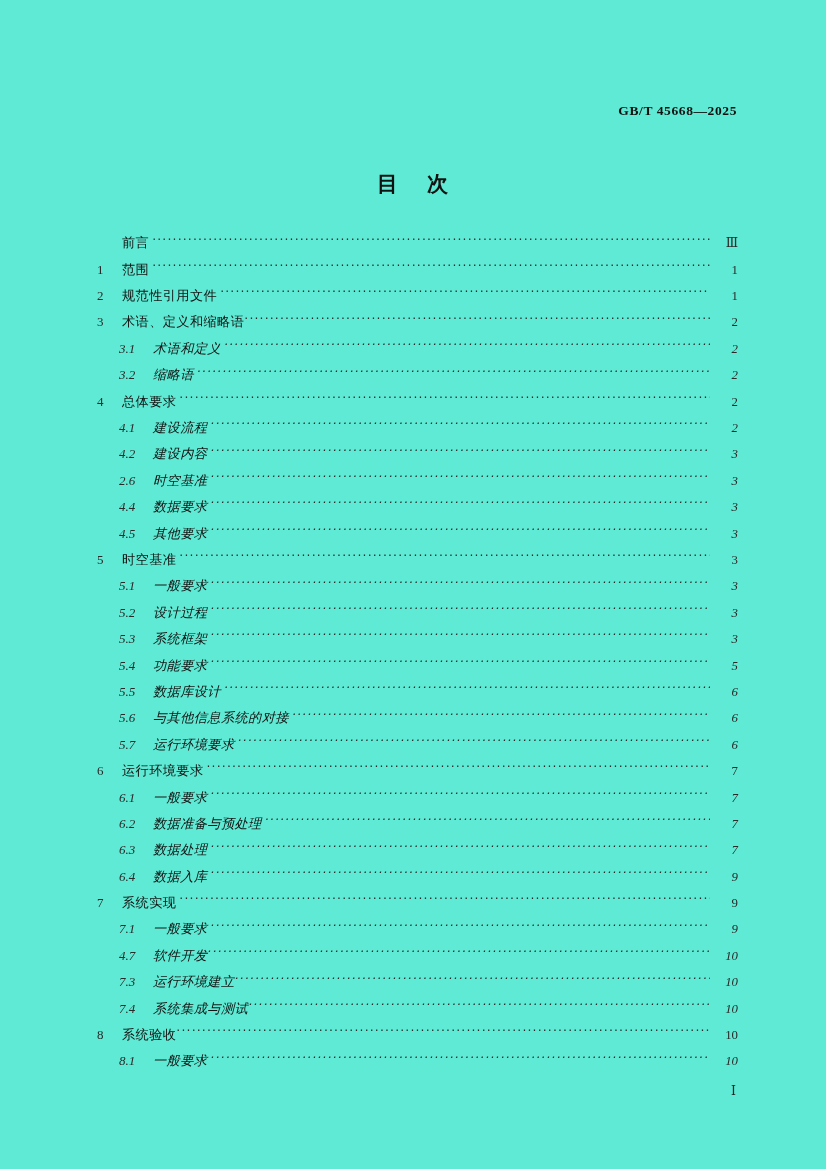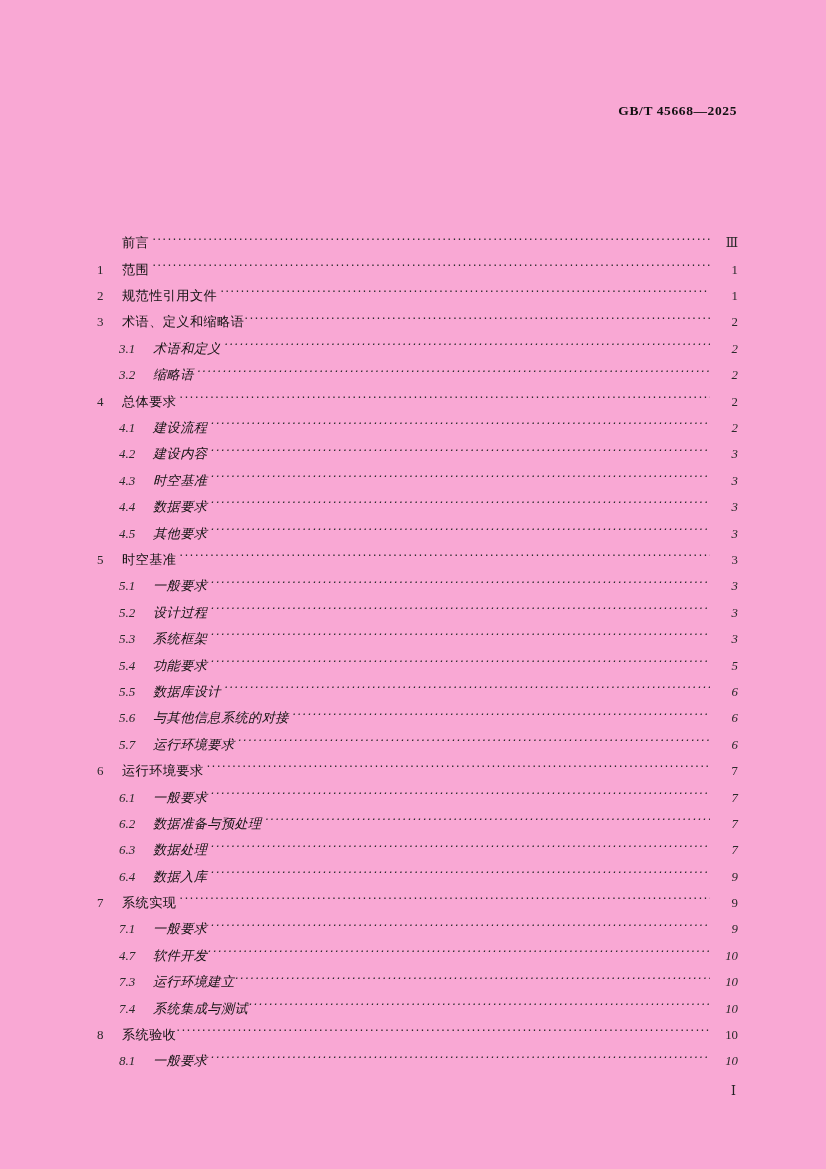--- a/index.html
+++ b/index.html
@@ -4,21 +4,21 @@
 <style>
   html, body {
     margin: 0;
     padding: 0;
     background: #ffffff;
   }
   .page {
     position: relative;
     width: 826px;
     height: 1169px;
-    background: #f9a8d4;
+    background: #5eead4;
     font-family: "Liberation Serif", "DejaVu Serif", serif;
     color: #1a1a1a;
     overflow: hidden;
   }
 
   
   .doc-header {
     position: absolute;
     top: 103px;
     right: 89px;
@@ -130,20 +130,23 @@
     color: #222222;
   }
 </style>
 </head>
 <body>
 
 <div class="page">
 
   <div class="doc-header">GB/T 45668—2025</div>
 
+  <div class="toc-title">
+    <span>目</span><span class="gap"></span><span>次</span>
+  </div>
 
   <div class="toc" id="toc-list">
       <div class="toc-row lvl1">
         <span class="toc-num"></span>
         <span class="toc-label">前言</span>
         <span class="toc-leader"></span>
         <span class="toc-page">Ⅲ</span>
       </div>
       <div class="toc-row lvl1">
         <span class="toc-num">1</span>
@@ -187,21 +190,21 @@
         <span class="toc-leader"></span>
         <span class="toc-page">2</span>
       </div>
       <div class="toc-row lvl2">
         <span class="toc-num">4.2</span>
         <span class="toc-label">建设内容</span>
         <span class="toc-leader"></span>
         <span class="toc-page">3</span>
       </div>
       <div class="toc-row lvl2">
-        <span class="toc-num">4.3</span>
+        <span class="toc-num">2.6</span>
         <span class="toc-label">时空基准</span>
         <span class="toc-leader"></span>
         <span class="toc-page">3</span>
       </div>
       <div class="toc-row lvl2">
         <span class="toc-num">4.4</span>
         <span class="toc-label">数据要求</span>
         <span class="toc-leader"></span>
         <span class="toc-page">3</span>
       </div>

